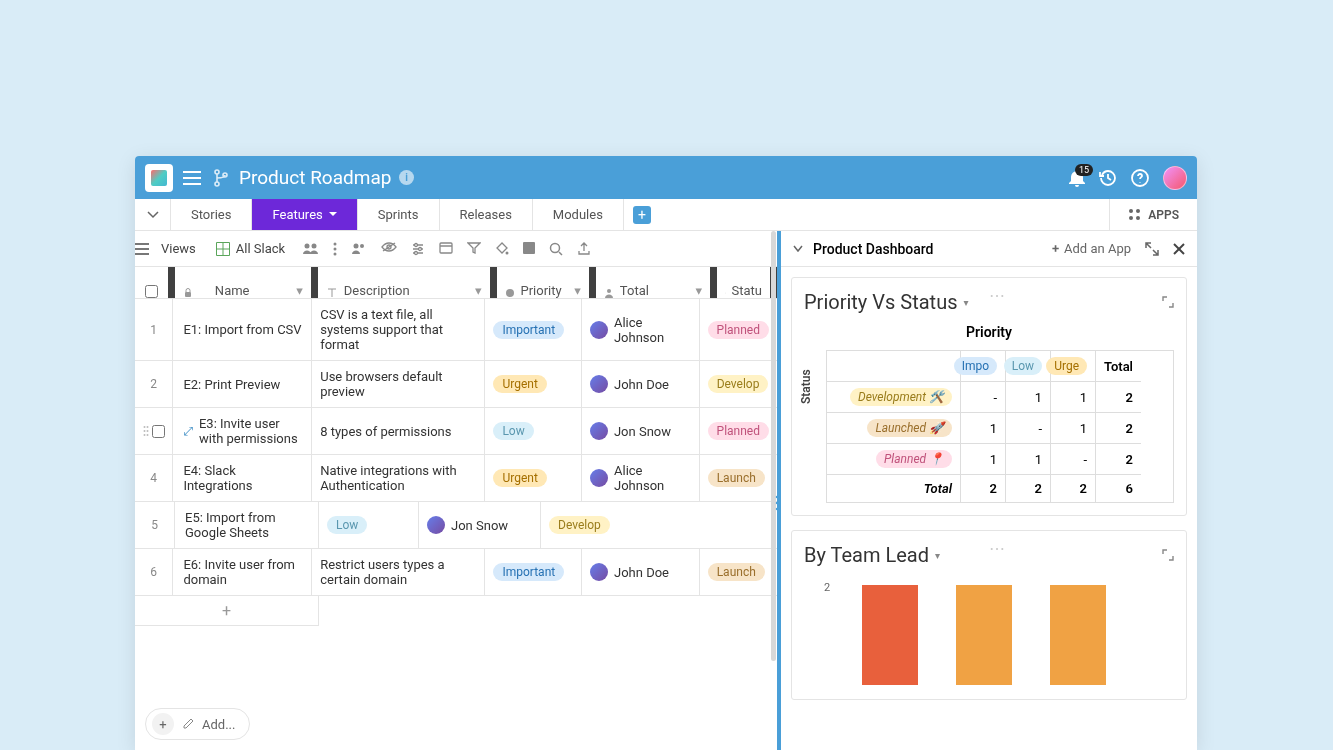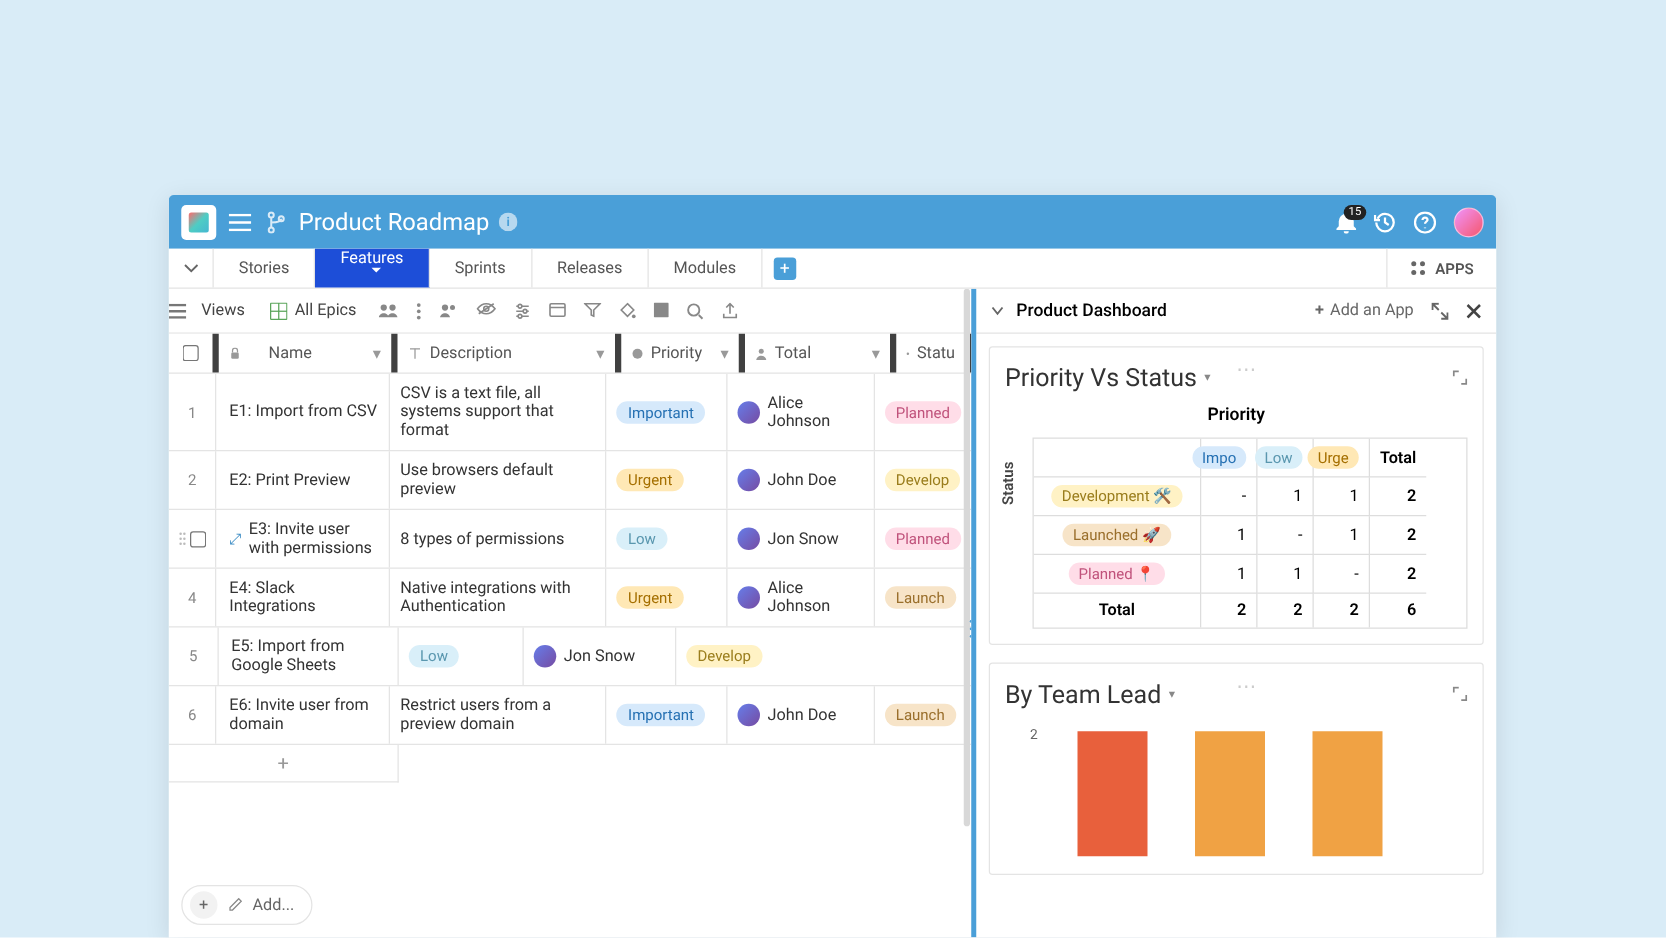--- a/index.html
+++ b/index.html
@@ -12,30 +12,30 @@
 .branch-icon { margin-right: 10px; opacity: 0.8; }
 .title { font-size: 19px; font-weight: 400; }
 .info-icon { margin-left: 8px; opacity: 0.75; }
 .titlebar-right { margin-left: auto; display: flex; align-items: center; gap: 14px; }
 .notif { position: relative; }
 .notif-badge { position: absolute; top: -5px; right: -8px; background: #222; color: #fff; font-size: 9px; padding: 1px 4px; border-radius: 7px; }
 .avatar { width: 24px; height: 24px; border-radius: 50%; background: linear-gradient(135deg,#f093fb,#f5576c); border: 1px solid rgba(255,255,255,0.5); }
 .tabbar { height: 32px; background: #fff; border-bottom: 1px solid #e4e4e4; display: flex; align-items: stretch; }
 .tab-collapse { width: 36px; display: flex; align-items: center; justify-content: center; border-right: 1px solid #e4e4e4; cursor: pointer; }
 .tab { padding: 0 20px; display: flex; align-items: center; border-right: 1px solid #e4e4e4; font-size: 13px; color: #555; cursor: pointer; }
-.tab.active { background: #1d4ed8; color: #fff; flex-direction: column; }
+.tab.active { background: #6d28d9; color: #fff; }
 .tab-add { width: 36px; display: flex; align-items: center; justify-content: center; }
 .add-btn { width: 18px; height: 18px; background: #4a9fd8; color: #fff; border-radius: 3px; display: flex; align-items: center; justify-content: center; font-size: 14px; cursor: pointer; }
 .apps-btn { margin-left: auto; padding: 0 18px; border-left: 1px solid #e4e4e4; display: flex; align-items: center; gap: 6px; font-size: 12px; font-weight: 600; color: #555; cursor: pointer; }
 .main { flex: 1; display: flex; overflow: hidden; }
 .left-pane { flex: 1; display: flex; flex-direction: column; overflow: hidden; border-right: 4px solid #4a9fd8; position: relative; }
 .views-bar { height: 36px; border-bottom: 1px solid #e4e4e4; display: flex; align-items: center; padding: 0 0; gap: 12px; font-size: 13px; color: #444; }
 .views-bar .icons { display: flex; gap: 14px; margin-left: 6px; color: #888; }
 .grid-header { height: 32px; display: flex; border-bottom: 1px solid #e4e4e4; background: #fff; }
-.gh-cell { border-right: 5px solid #404040; display: flex; align-items: center; padding: 0 8px; font-size: 13px; color: #555; gap: 6px; position: relative; }
+.gh-cell { border-right: 7px solid #404040; display: flex; align-items: flex-end; padding: 0 8px; font-size: 13px; color: #555; gap: 6px; position: relative; }
 .gh-cell .caret { margin-left: auto; color: #999; }
 .grid-body { flex: 1; overflow-y: auto; position: relative; }
 .row { display: flex; border-bottom: 1px solid #e4e4e4; min-height: 44px; }
 .cell { border-right: 1px solid #e4e4e4; padding: 8px; font-size: 13px; color: #333; display: flex; align-items: center; }
 .col-name { width: 144px; padding-left: 10px; }
 .row-num { width: 40px; text-align: center; color: #888; font-size: 12px; display: flex; align-items: center; justify-content: center; border-right: 1px solid #e4e4e4; }
 .col-desc { width: 180px; }
 .col-priority { width: 100px; }
 .col-lead { width: 122px; gap: 6px; }
 .col-status { width: 80px; }
@@ -58,21 +58,21 @@
 .widget { border: 1px solid #e4e4e4; border-radius: 3px; padding: 12px; position: relative; }
 .widget-header { display: flex; align-items: center; margin-bottom: 10px; }
 .widget-title { font-size: 20px; color: #333; }
 .widget-caret { margin-left: 6px; color: #888; font-size: 10px; }
 .widget-drag { position: absolute; left: 50%; top: 8px; color: #ccc; cursor: grab; }
 .widget-expand { margin-left: auto; color: #888; cursor: pointer; }
 .chart-title { text-align: center; font-size: 14px; font-weight: 600; margin-bottom: 10px; }
 .pivot { border: 1px solid #ddd; font-size: 13px; }
 .pivot-row { display: flex; }
 .pivot-cell { border-right: 1px solid #ddd; border-bottom: 1px solid #ddd; padding: 6px 8px; display: flex; align-items: center; justify-content: flex-end; }
-.pivot-cell.label { justify-content: center; }
+.pivot-cell.label { justify-content: flex-end; font-style: italic; }
 .pivot-row:last-child .pivot-cell { border-bottom: none; }
 .pivot-cell:last-child { border-right: none; }
 .pc-rowhead { width: 134px; }
 .pc-col { width: 45px; }
 .pc-total { width: 45px; font-weight: 600; }
 .status-pivot { position: absolute; left: 2px; top: 50%; transform: rotate(-90deg) translateX(30px); transform-origin: left; font-size: 12px; font-weight: 600; color: #444; }
 .pivot-wrap { position: relative; padding-left: 22px; }
 .hpill { padding: 2px 8px; border-radius: 10px; font-size: 12px; }
 .bar-chart { height: 110px; position: relative; padding-left: 30px; padding-top: 8px; }
 .bars { display: flex; gap: 38px; align-items: flex-end; height: 100px; margin-left: 28px; }
@@ -178,21 +178,21 @@
           </svg>
         <span>Views</span>
         <span style="display:flex;align-items:center;gap:6px;margin-left:8px">
           <svg width="14" height="14" viewBox="0 0 14 14" fill="#5aa55a">
               <rect width="14" height="14" rx="1"></rect>
               <rect x="1" y="1" width="5.5" height="5.5" fill="#fff"></rect>
               <rect x="7.5" y="1" width="5.5" height="5.5" fill="#fff"></rect>
               <rect x="1" y="7.5" width="5.5" height="5.5" fill="#fff"></rect>
               <rect x="7.5" y="7.5" width="5.5" height="5.5" fill="#fff"></rect>
             </svg>
-          <span>All Epics</span>
+          <span>All Slack</span>
         </span>
         <div class="icons">
           <span>
               <svg width="16" height="12" viewBox="0 0 16 12" fill="#888">
                 <circle cx="4" cy="4" r="2.5"></circle>
                 <circle cx="11" cy="4" r="2.5"></circle>
                 <path d="M0 12c0-2 2-3.5 4-3.5s4 1.5 4 3.5M7 12c0-2 2-3.5 4-3.5s4 1.5 4 3.5"></path>
               </svg>
             </span>
           <span>
@@ -415,21 +415,21 @@
               <span class="pill pill-develop">Develop</span>
             </div>
           </div>
           <div class="row">
             <div class="row-num" style="position:relative">
               <span>6</span>
             </div>
             <div class="cell col-name">
               <span>E6: Invite user from domain</span>
             </div>
-            <div class="cell col-desc">Restrict users from a preview domain</div>
+            <div class="cell col-desc">Restrict users types a certain domain</div>
             <div class="cell col-priority">
               <span class="pill pill-important">Important</span>
             </div>
             <div class="cell col-lead">
               <span class="lead-avatar"></span>
               <span>John Doe</span>
             </div>
             <div class="cell col-status" style="border-right:none">
               <span class="pill pill-launched">Launch</span>
             </div>

